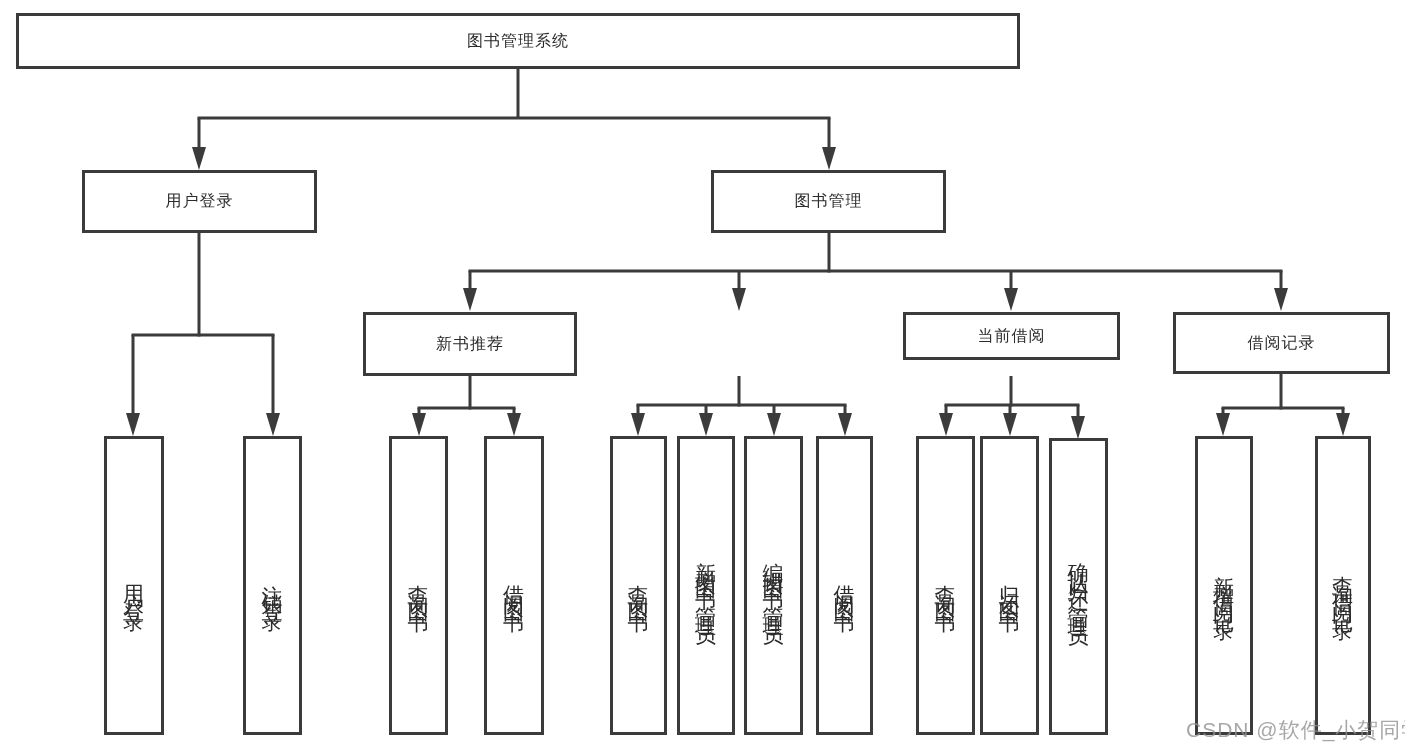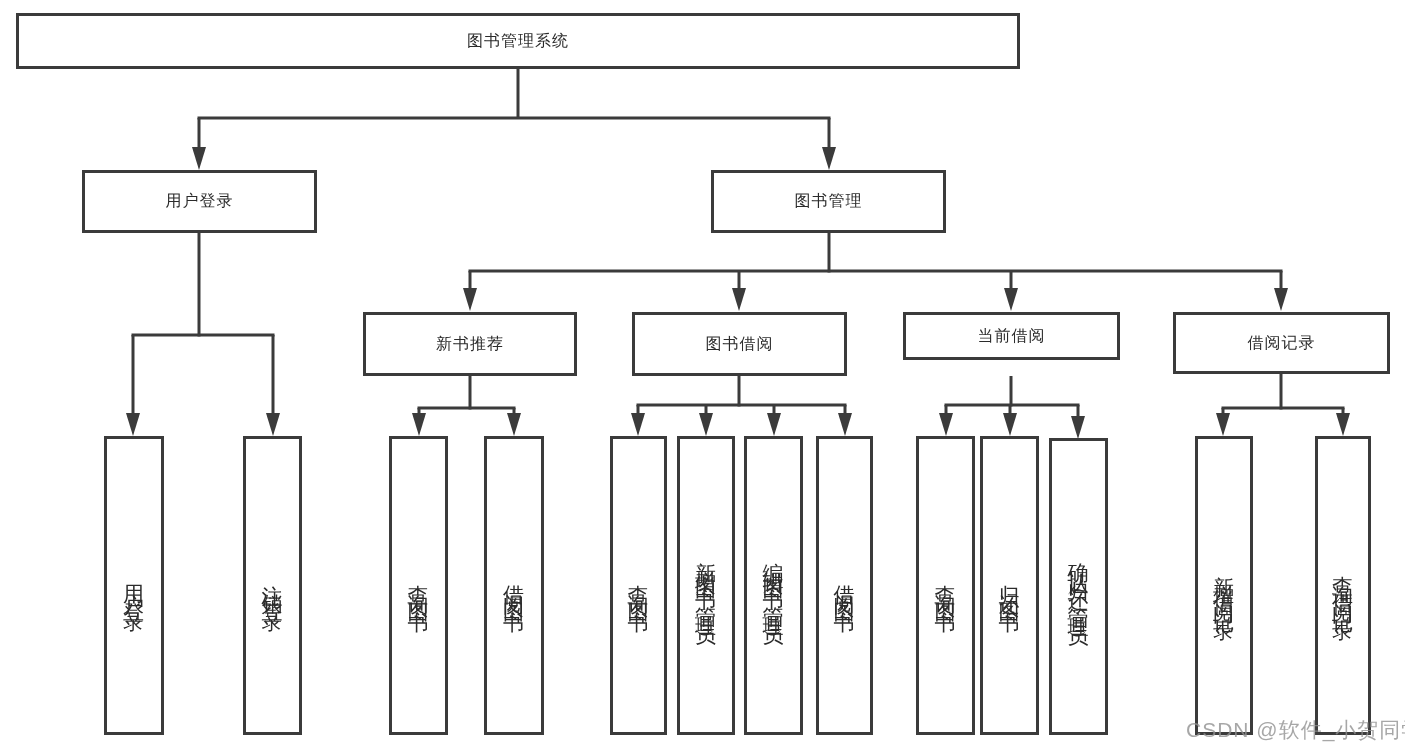--- a/index.html
+++ b/index.html
@@ -112,21 +112,20 @@
       <polygon points="1336,413 1350,413 1343,436"></polygon>
     </g>
   </svg>
 
   <div class="node hnode" style="left:16px;top:13px;width:1004px;height:56px;">图书管理系统</div>
 
   <div class="node hnode" style="left:82px;top:170px;width:235px;height:63px;">用户登录</div>
   <div class="node hnode" style="left:711px;top:170px;width:235px;height:63px;">图书管理</div>
 
   <div class="node hnode" style="left:363px;top:312px;width:214px;height:64px;">新书推荐</div>
-  <div class="node hnode" style="left:632px;top:312px;width:215px;height:64px;">图书借阅</div>
   <div class="node hnode" style="left:903px;top:312px;width:217px;height:48px;">当前借阅</div>
   <div class="node hnode" style="left:1173px;top:312px;width:217px;height:62px;">借阅记录</div>
 
   <div class="node vnode" style="left:104px;top:436px;width:60px;height:299px;">用户登录</div>
   <div class="node vnode" style="left:243px;top:436px;width:59px;height:299px;">注销登录</div>
 
   <div class="node vnode" style="left:389px;top:436px;width:59px;height:299px;">查询图书</div>
   <div class="node vnode" style="left:484px;top:436px;width:60px;height:299px;">借阅图书</div>
 
   <div class="node vnode" style="left:610px;top:436px;width:57px;height:299px;">查询图书</div>

